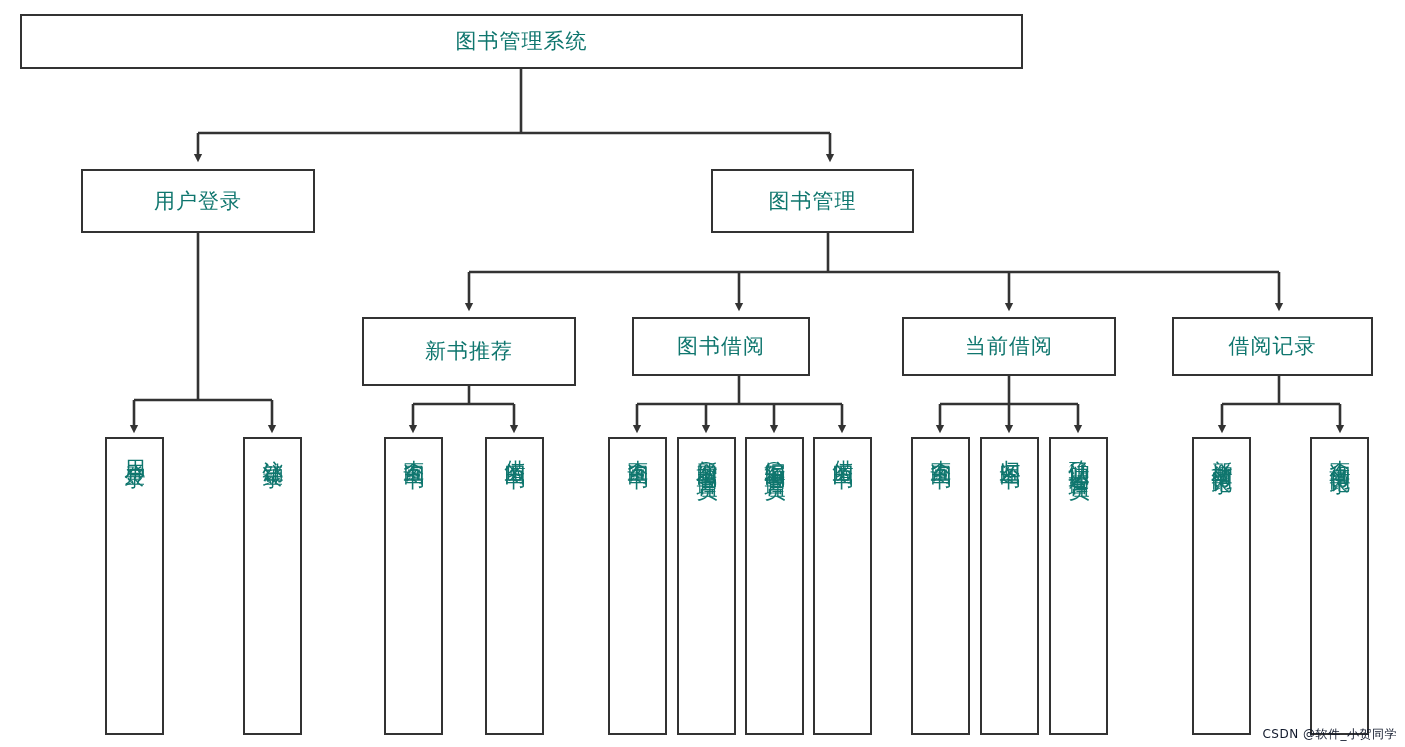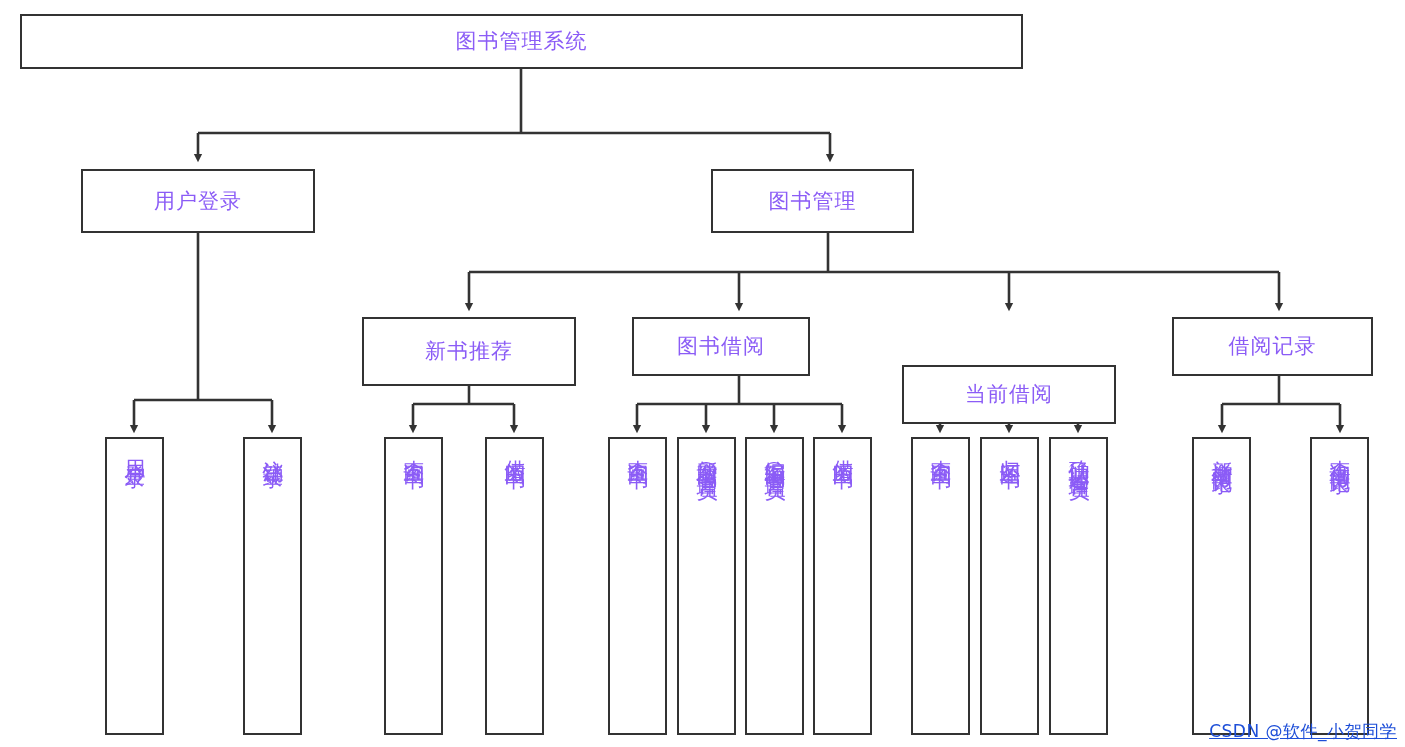--- a/index.html
+++ b/index.html
@@ -30,21 +30,21 @@
     position: absolute;
     box-sizing: border-box;
     background: #ffffff;
     border: 2px solid #333333;
     display: flex;
     align-items: center;
     justify-content: center;
     z-index: 2;
   }
   .node .label {
-    color: #8b5cf6;
+    color: #0f766e;
     font-size: 21px;
     line-height: 1.15;
     letter-spacing: 1px;
     white-space: nowrap;
   }
   .node.leaf {
     align-items: flex-start;
     justify-content: center;
     padding-top: 4px;
   }
@@ -54,26 +54,25 @@
     font-size: 21px;
     letter-spacing: 3px;
     line-height: 1;
     white-space: nowrap;
     display: block;
   }
   #watermark {
     position: absolute;
     right: 8px;
     bottom: 4px;
-    font-size: 17px;
-    color: #1d4ed8;
+    font-size: 12px;
+    color: #0f172a;
     letter-spacing: 0.5px;
     z-index: 5;
     white-space: nowrap;
-    text-decoration: underline;
   }
 </style>
 </head>
 <body>
 
 <div id="canvas">
 
   <svg id="wires" viewBox="0 0 1405 747" xmlns="http://www.w3.org/2000/svg">
     <defs>
       <marker id="arrow" markerWidth="10" markerHeight="10" refX="4.2" refY="5" orient="auto" markerUnits="userSpaceOnUse">
@@ -137,21 +136,21 @@
   </div>
 
   <div class="node" style="left:362px; top:317px; width:214px; height:69px;">
     <span class="label">新书推荐</span>
   </div>
 
   <div class="node" style="left:632px; top:317px; width:178px; height:59px;">
     <span class="label">图书借阅</span>
   </div>
 
-  <div class="node" style="left:902px; top:317px; width:214px; height:59px;margin-top:48px;">
+  <div class="node" style="left:902px; top:317px; width:214px; height:59px;">
     <span class="label">当前借阅</span>
   </div>
 
   <div class="node" style="left:1172px; top:317px; width:201px; height:59px;">
     <span class="label">借阅记录</span>
   </div>
 
   <div class="node leaf" style="left:105px; top:437px; width:59px; height:298px;">
     <span class="label">用户登录</span>
   </div>

